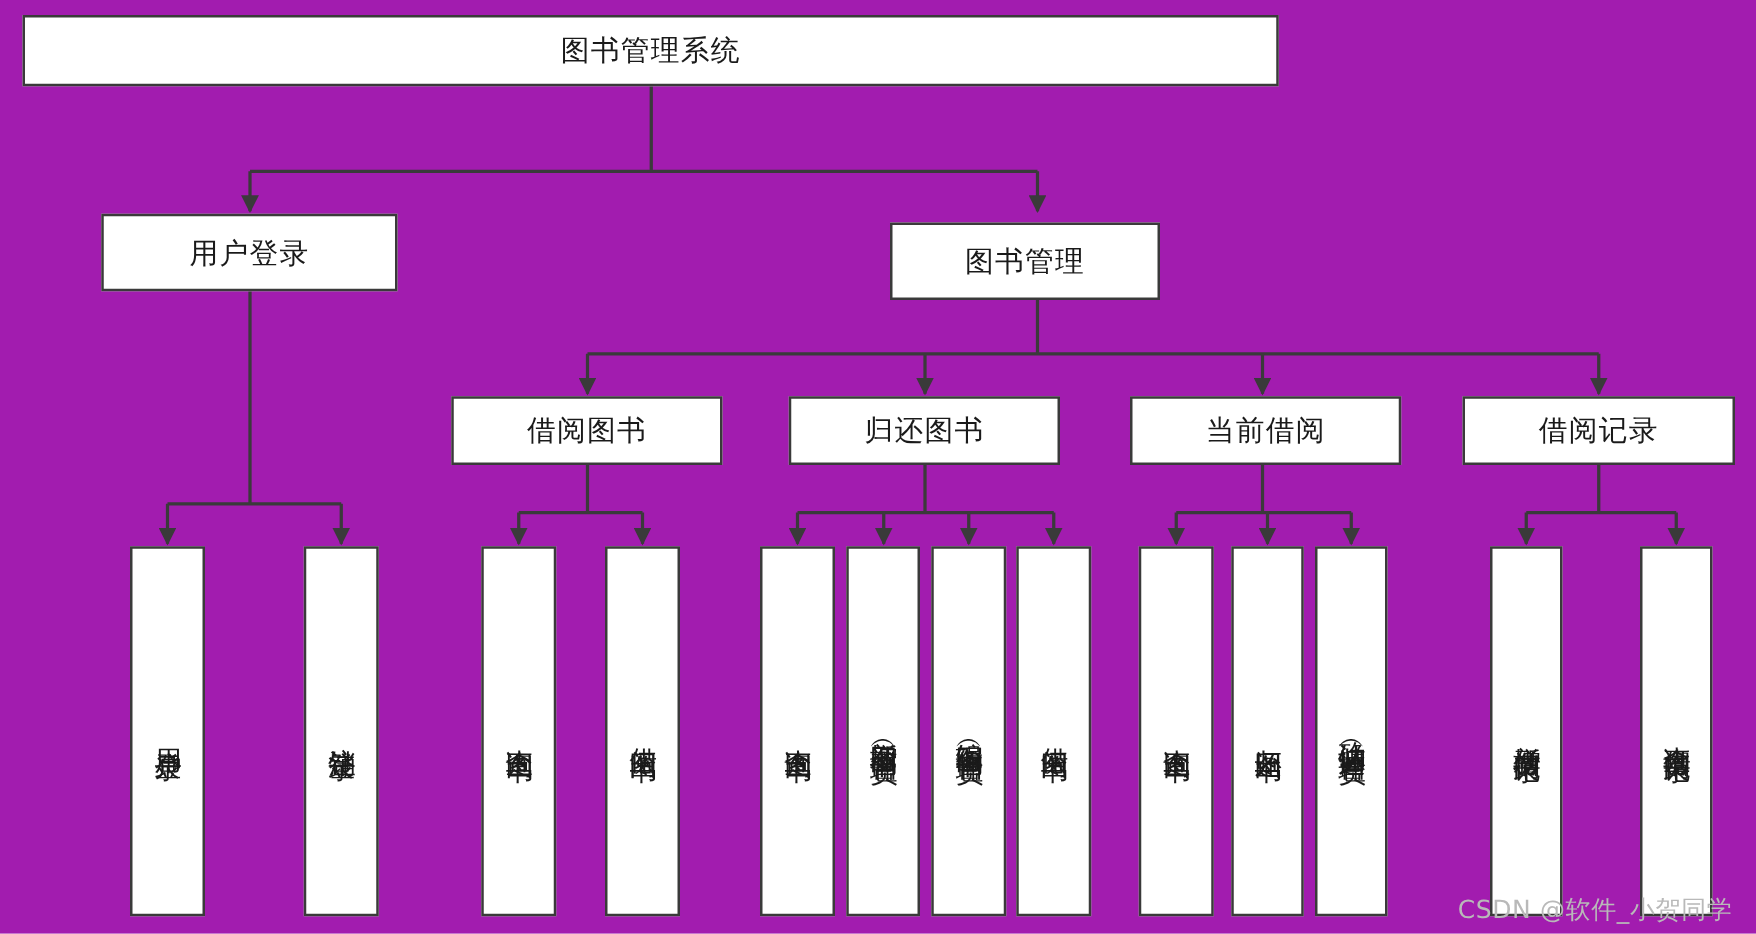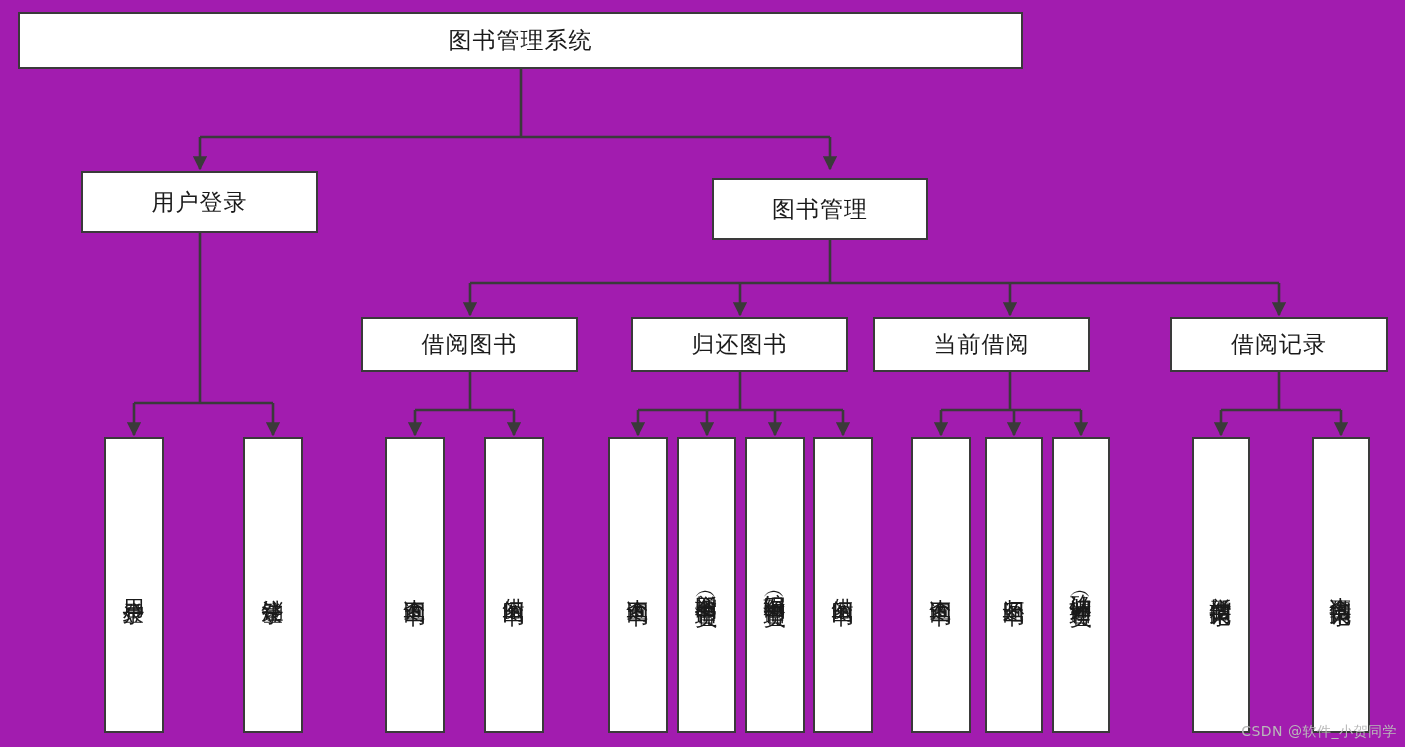--- a/index.html
+++ b/index.html
@@ -47,23 +47,23 @@
     writing-mode: vertical-rl;
     text-orientation: upright;
     white-space: nowrap;
     line-height: 1.05;
   }
   .node .hlabel {
     white-space: nowrap;
   }
   #watermark {
     position: absolute;
-    right: 8px;
+    right: 19px;
     bottom: 6px;
-    font-size: 14px;
+    font-size: 20px;
     color: #b9b9b9;
     letter-spacing: 0.5px;
     white-space: nowrap;
     user-select: none;
   }
 </style>
 </head>
 <body>
 
 <div id="canvas">
@@ -111,21 +111,21 @@
       </div>
       <div class="node horiz" style="left: 712px; top: 160px; width: 216px; height: 62px; margin-top: 18px;">
         <span class="hlabel">图书管理</span>
       </div>
       <div class="node horiz" style="left: 361px; top: 317px; width: 217px; height: 55px;">
         <span class="hlabel">借阅图书</span>
       </div>
       <div class="node horiz" style="left: 631px; top: 317px; width: 217px; height: 55px;">
         <span class="hlabel">归还图书</span>
       </div>
-      <div class="node horiz" style="left: 873px; top: 317px; width: 217px; height: 55px;">
+      <div class="node horiz" style="left: 904px; top: 317px; width: 217px; height: 55px;">
         <span class="hlabel">当前借阅</span>
       </div>
       <div class="node horiz" style="left: 1170px; top: 317px; width: 218px; height: 55px; text-align: center;">
         <span class="hlabel">借阅记录</span>
       </div>
       <div class="node vert" style="left: 104px; top: 437px; width: 60px; height: 296px;">
         <span class="vlabel">用户登录</span>
       </div>
       <div class="node vert" style="left: 243px; top: 437px; width: 60px; height: 296px;">
         <span class="vlabel">注销登录</span>

